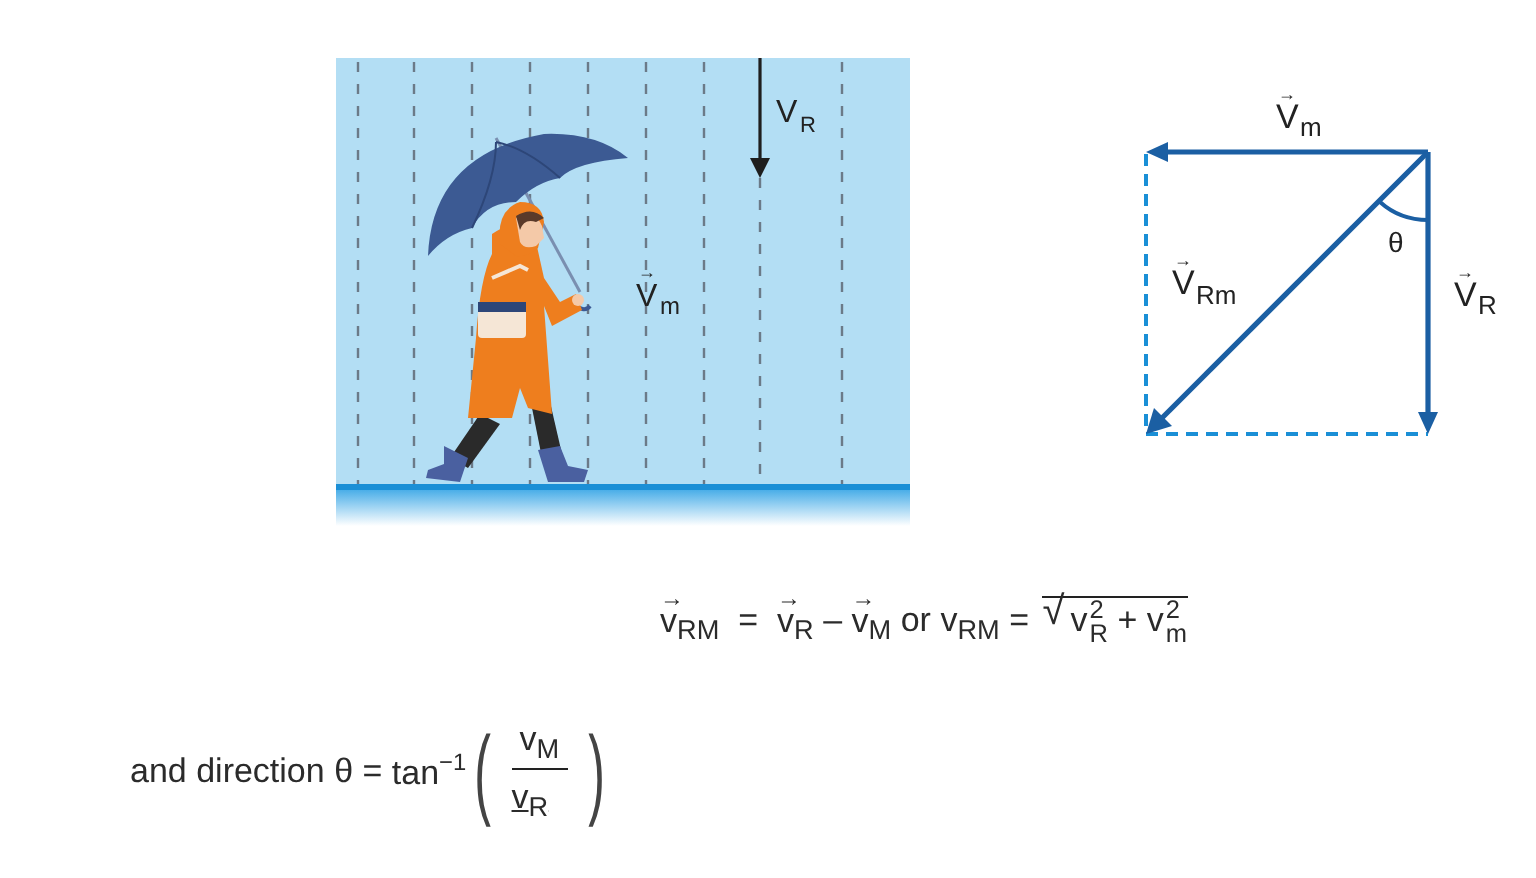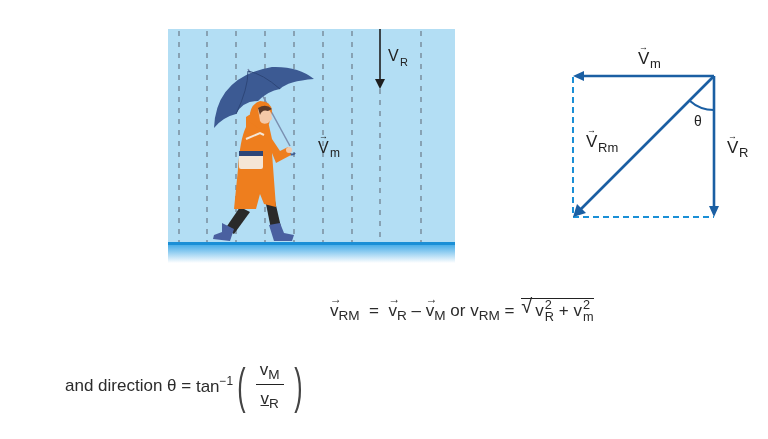--- a/index.html
+++ b/index.html
@@ -10,21 +10,21 @@
   .diagram { left: 560px; top: 40px; width: 200px; height: 190px; }
   .lbl { font-family: "Liberation Sans", sans-serif; fill: #222; }
   .vec { position: relative; display: inline-block; }
   .vec .arr { position: absolute; left: 0; right: 0; top: -0.55em; font-size: 0.7em; text-align: center; line-height: 1; }
   .formula1 { left: 330px; top: 298px; font-size: 17px; white-space: nowrap; }
   .formula1 sub, .formula2 sub { font-size: 0.8em; vertical-align: -0.3em; }
   .sqrt { display: inline-block; position: relative; padding-left: 14px; border-top: 1.5px solid #222; margin-left: 2px; }
   .sqrt .rad { position: absolute; left: 0; top: -4px; font-size: 20px; }
   .supsub { display: inline-flex; flex-direction: column; vertical-align: middle; font-size: 0.75em; line-height: 0.95; margin-left: 1px; }
   .formula2 { left: 37px; top: 360px; font-size: 17px; white-space: nowrap; display: flex; align-items: center; margin-left: 28px; }
-  .frac { display: inline-flex; flex-direction: column; align-items: center; margin: 0 6px; }
+  .frac { display: inline-flex; flex-direction: column; align-items: flex-start; margin: 0 6px; }
   .frac .num { padding: 0 4px 2px; border-bottom: 1.5px solid #222; }
   .frac .den { padding-top: 4px; text-decoration: underline; }
   .paren { font-size: 50px; font-weight: 100; line-height: 1; transform: scaleX(0.5); display: inline-block; color: #444; }
   .tan sup { font-size: 0.7em; vertical-align: 0.6em; }
 </style>
 </head>
 <body>
 
 <div class="abs scene">
   <svg width="287" height="234" viewBox="0 0 287 234" xmlns="http://www.w3.org/2000/svg">

